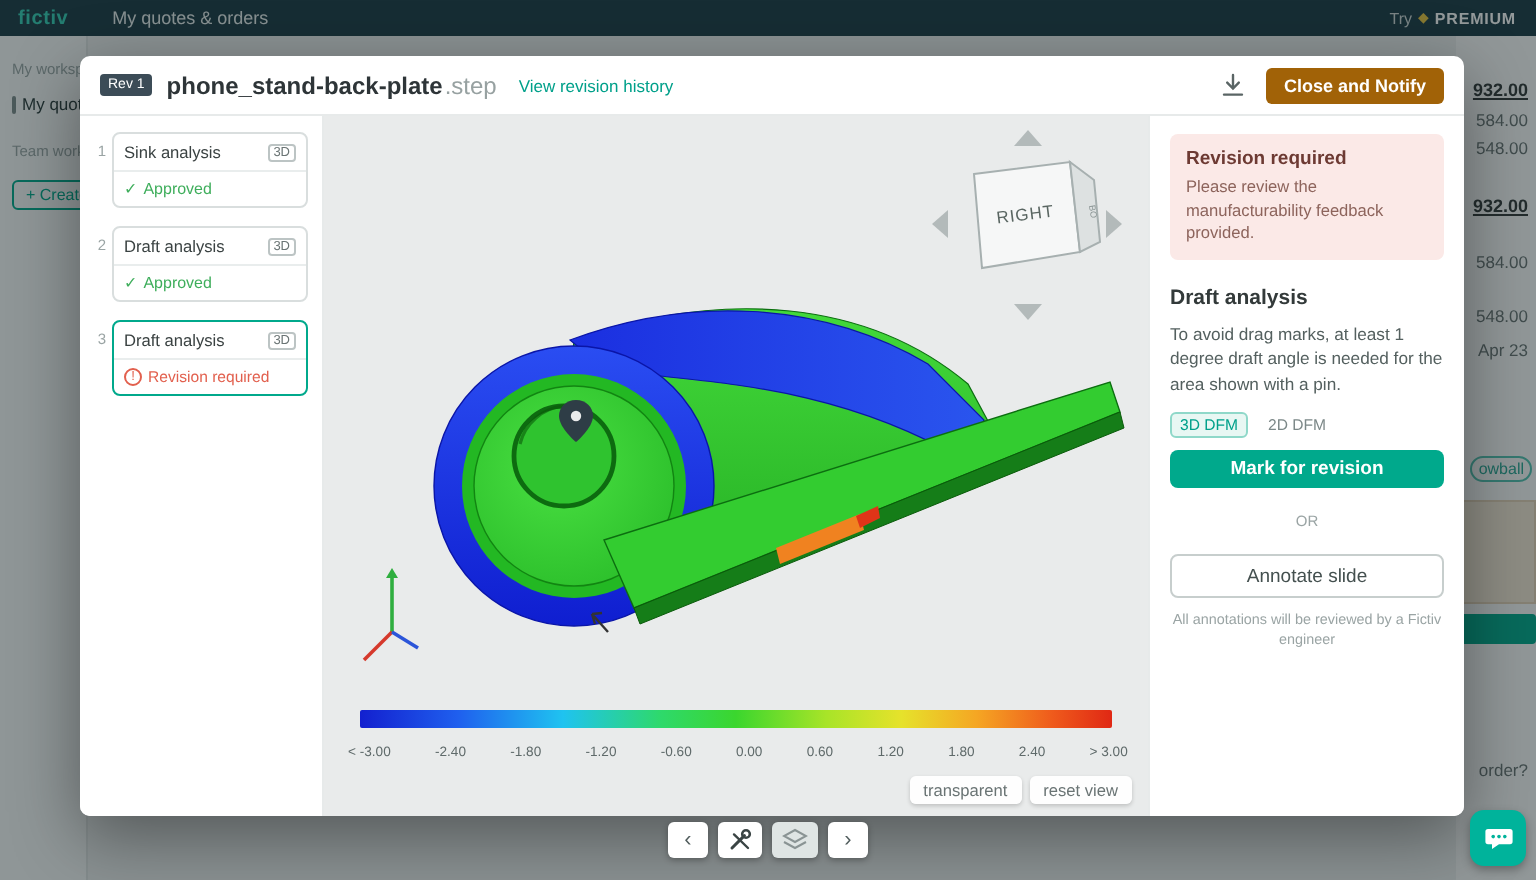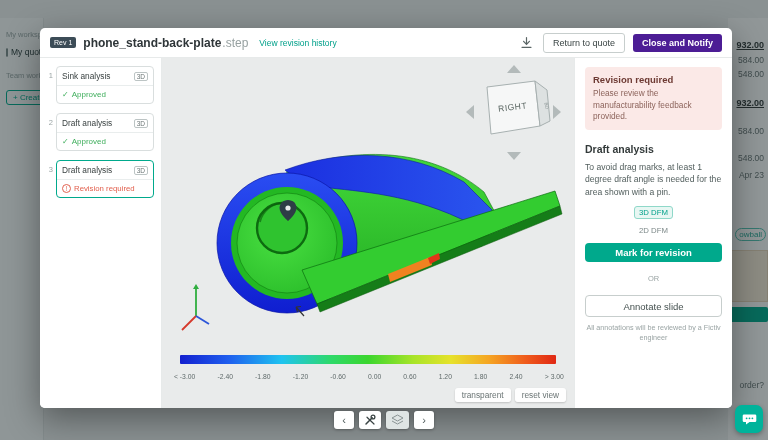--- a/index.html
+++ b/index.html
@@ -35,21 +35,21 @@
   .modal { position:absolute; left:40px; top:28px; width:692px; height:380px; background:#fff; border-radius:5px; z-index:3;
            box-shadow:0 10px 34px rgba(0,0,0,.4); display:flex; flex-direction:column; overflow:hidden; }
   .m-head { height:30px; flex:0 0 30px; border-bottom:1px solid #e7eaea; display:flex; align-items:center; padding:0 10px; gap:7px; }
   .rev-badge { background:#3c4c57; color:#fff; font-size:7px; padding:2px 4px; border-radius:2px; }
   .fname { font-size:12px; font-weight:bold; color:#2e3538; }
   .fext { font-size:12px; color:#97a1a1; }
   .rev-link { font-size:8.5px; color:#00a08a; margin-left:4px; cursor:pointer; }
   .m-head-right { margin-left:auto; display:flex; align-items:center; gap:8px; }
   .dl-btn { width:16px; height:16px; display:flex; align-items:center; justify-content:center; cursor:pointer; }
   .btn-outline { background:#fff; border:1px solid #c7cecd; border-radius:3px; color:#3a4444; font-size:9px; padding:4px 9px; cursor:pointer; }
-  .btn-teal { background:#4c1d95; border:none; border-radius:3px; color:#fff; font-size:9px; font-weight:bold; padding:4px 9px; cursor:pointer; }
+  .btn-teal { background:#a16207; border:none; border-radius:3px; color:#fff; font-size:9px; font-weight:bold; padding:4px 9px; cursor:pointer; }
 
   .m-body { flex:1; display:flex; min-height:0; }
 
   
   .steps { width:122px; flex:0 0 122px; border-right:1px solid #e7eaea; padding:8px 7px 8px 5px; background:#fff; }
   .step { display:flex; gap:3px; margin-bottom:9px; }
   .step-num { font-size:7.5px; color:#9aa4a4; width:8px; text-align:right; margin-top:5px; }
   .card { flex:1; border:1px solid #d9dede; border-radius:4px; background:#fff; overflow:hidden; cursor:pointer; }
   .card.selected { border:1.5px solid #00a98c; }
   .card-top { display:flex; align-items:center; gap:3px; padding:4px 5px; }
@@ -72,41 +72,50 @@
   .view-btns { position:absolute; right:8px; bottom:6px; display:flex; gap:4px; }
   .view-btn { background:rgba(255,255,255,.95); color:#6a7474; font-size:8.3px; padding:2px 7px; border-radius:3px; border:none; box-shadow:0 1px 2px rgba(0,0,0,.18); cursor:pointer; }
 
   
   .panel { width:158px; flex:0 0 158px; border-left:1px solid #e7eaea; background:#fff; padding:9px 10px; display:flex; flex-direction:column; }
   .alert { background:#fbe9e7; border-radius:4px; padding:7px 8px; }
   .alert-title { font-size:9.5px; font-weight:bold; color:#6d3a33; }
   .alert-body { font-size:8.3px; color:#8d645c; margin-top:3px; line-height:1.4; }
   .sec-title { font-size:10.5px; font-weight:bold; color:#333a3a; margin-top:13px; }
   .sec-body { font-size:8.6px; color:#54605f; margin-top:6px; line-height:1.45; }
-  .tags { display:flex; gap:5px; margin-top:8px; align-items:center;flex-direction:column; }
+  .tags { display:flex; gap:5px; margin-top:8px; align-items:center; }
   .tag-on { background:#e8f7f3; border:1px solid #8fd8c9; color:#00a08a; font-size:7.8px; padding:1px 4px; border-radius:3px; cursor:pointer; }
   .tag-off { color:#7c8888; font-size:7.8px; padding:1px 4px; border:1px solid transparent; cursor:pointer; }
   .mark-btn { margin-top:6px; width:100%; height:19px; background:#00a98c; color:#fff; border:none; border-radius:4px; font-size:9.5px; font-weight:bold; cursor:pointer; }
   .or { text-align:center; font-size:7.5px; color:#9aa4a4; margin:12px 0; }
   .annotate-btn { width:100%; height:22px; background:#fff; color:#44504f; border:1px solid #c7cecd; border-radius:4px; font-size:9.5px; cursor:pointer; }
   .annotate-note { margin-top:6px; font-size:7.2px; color:#9aa4a4; text-align:center; line-height:1.4; }
   .tip { margin-top:auto; border-top:1px solid #eceeee; padding-top:8px; display:flex; gap:5px; align-items:flex-start; }
   .tip-text { font-size:7.6px; color:#8a9492; line-height:1.45; }
   .tip-text b { color:#5a6462; }
 
   
   .footer-nav { position:absolute; left:50%; transform:translateX(-50%); top:411px; z-index:4; display:flex; gap:5px; }
   .f-btn { height:18px; min-width:20px; background:#fff; border:none; border-radius:3px; box-shadow:0 1px 3px rgba(0,0,0,.3); color:#505c5c; font-size:11px; line-height:16px; cursor:pointer; display:flex; align-items:center; justify-content:center; padding:0 5px; }
   .f-btn.muted { background:#dfe5e4; }
   .chat { position:absolute; right:5px; top:405px; width:28px; height:28px; background:#00b39b; border-radius:7px; z-index:4; border:none; cursor:pointer; display:flex; align-items:center; justify-content:center; box-shadow:0 2px 5px rgba(0,0,0,.3); }
 </style>
 </head>
 <body>
 
 <div class="bg">
+  <div class="topbar">
+    <span class="logo">fictiv</span>
+    <span class="topbar-title">My quotes &amp; orders</span>
+    <span class="premium">
+      <span>Try</span>
+      <span class="diamond">◆</span>
+      <b>PREMIUM</b>
+    </span>
+  </div>
 
   <div class="bg-left">
     <div class="ws-h">My workspace</div>
     <div class="nav-item">
       <span class="doc-ic"></span>
       <span>My quotes</span>
     </div>
     <div class="team-h">Team workspaces</div>
     <span class="create">+ Create</span>
   </div>
@@ -134,21 +143,20 @@
     <span class="rev-badge">Rev 1</span>
     <span class="fname">phone_stand-back-plate</span>
       <span class="fext" style="margin-left:-6px">.step</span>
     <span class="rev-link">View revision history</span>
     <span class="m-head-right">
       <span class="dl-btn">
         <svg width="13" height="13" viewBox="0 0 13 13">
             <path d="M6.5 1.5v6M3.6 5.3l2.9 3 2.9-3M2 11.3h9" stroke="#5a6565" stroke-width="1.2" fill="none" stroke-linecap="round"></path>
           </svg>
       </span>
-      <button class="btn-outline">Return to quote</button>
       <button class="btn-teal">Close and Notify</button>
     </span>
   </div>
 
   <div class="m-body">
 
     <div class="steps">
       <div class="step">
         <span class="step-num">1</span>
         <div class="card">

